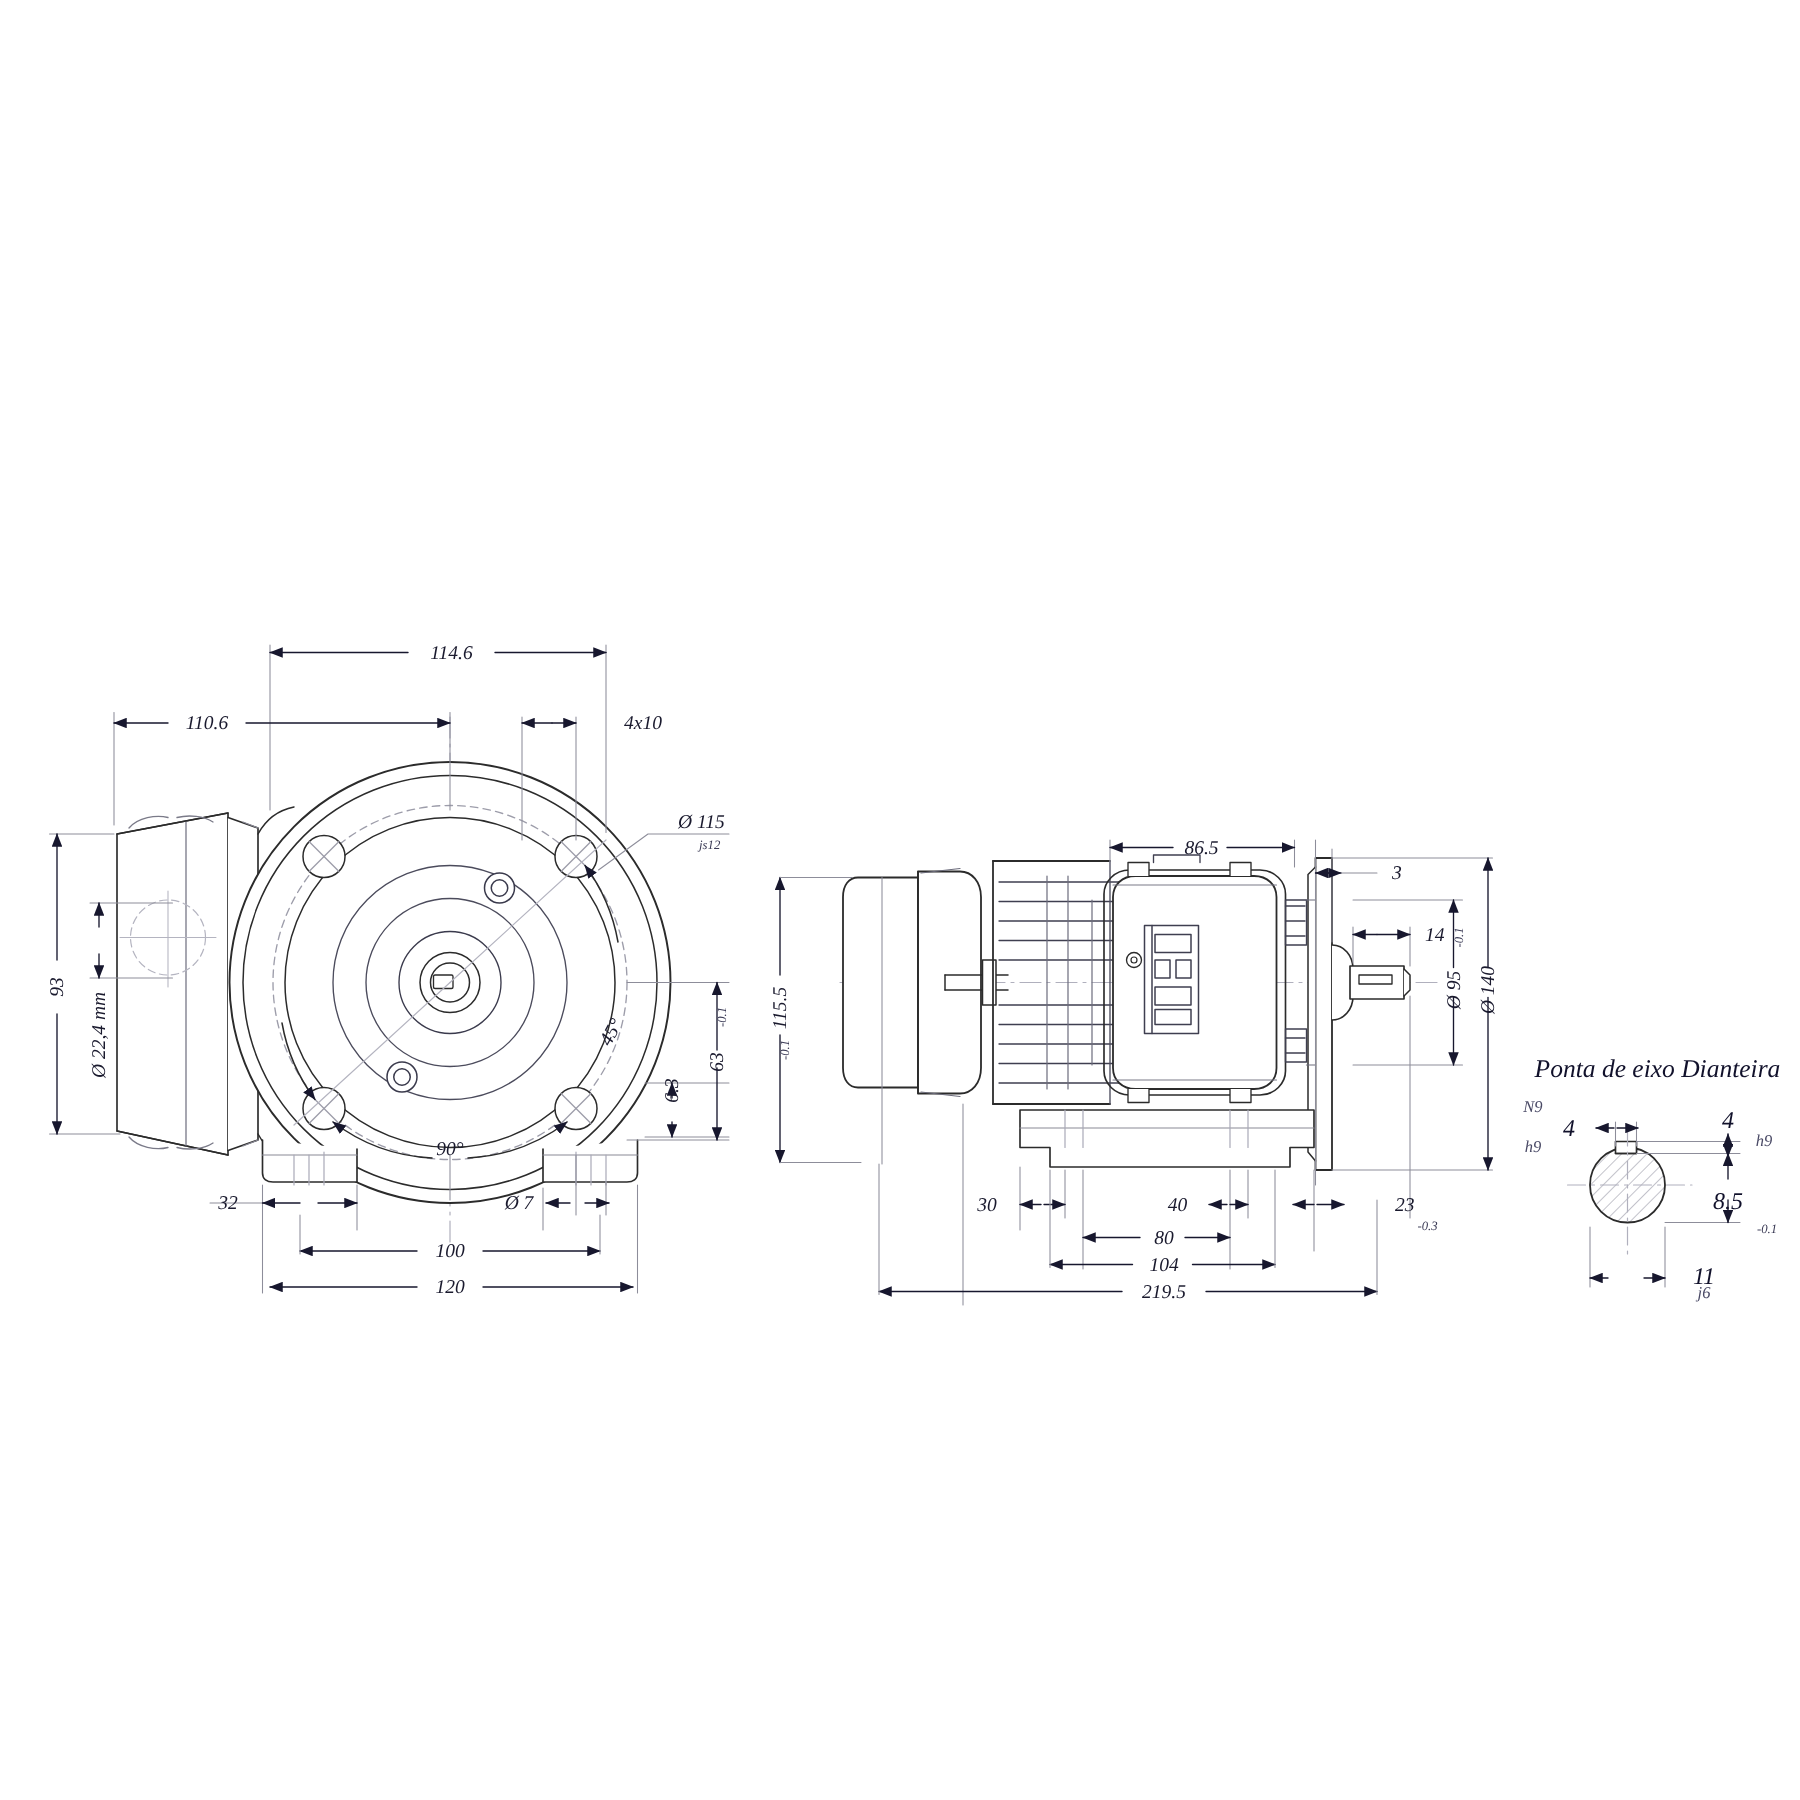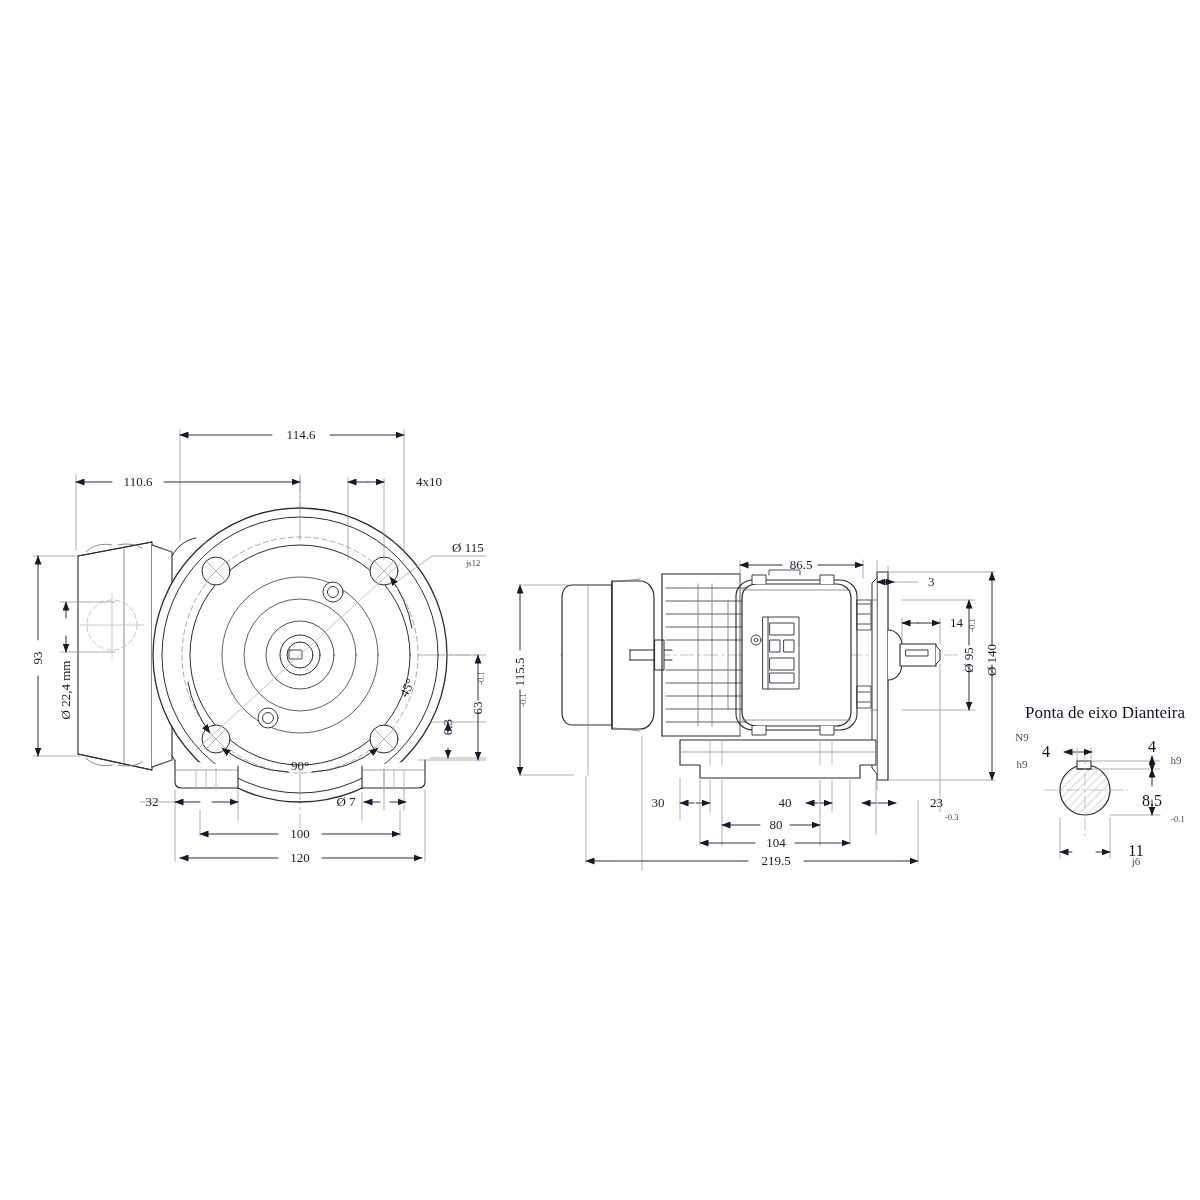--- a/index.html
+++ b/index.html
@@ -1,18 +1,18 @@
 <!DOCTYPE html>
 <html><head>
 <meta charset="utf-8">
 <style>
   html,body{margin:0;padding:0;background:#ffffff;}
   body{width:1200px;height:1200px;position:relative;overflow:hidden;
        font-family:"Liberation Serif", serif;}
-  #stage{position:absolute;left:0;top:0;width:964px;height:1200px;}
+  #stage{position:absolute;left:0;top:0;width:964px;height:1200px;font-style:italic;}
   svg{display:block;}
   .dimtxt{font-family:"Liberation Serif",serif;font-size:13px;fill:#1a1a2e;}
   .dimtxt-sm{font-family:"Liberation Serif",serif;font-size:8.5px;fill:#3a3a55;}
   .dimtxt-big{font-family:"Liberation Serif",serif;font-size:16px;fill:#11112b;}
   .title-txt{font-family:"Liberation Serif",serif;font-size:17px;fill:#11112b;}
   .tol-txt{font-family:"Liberation Serif",serif;font-size:11px;fill:#4a4a66;}
 </style>
 </head>
 <body>
 

